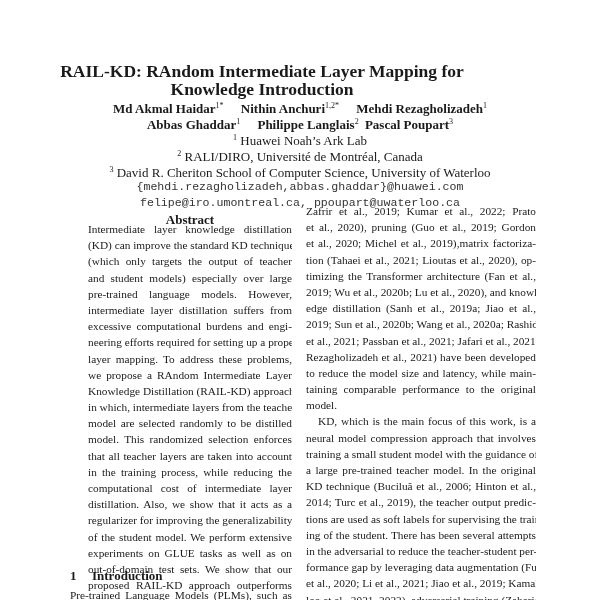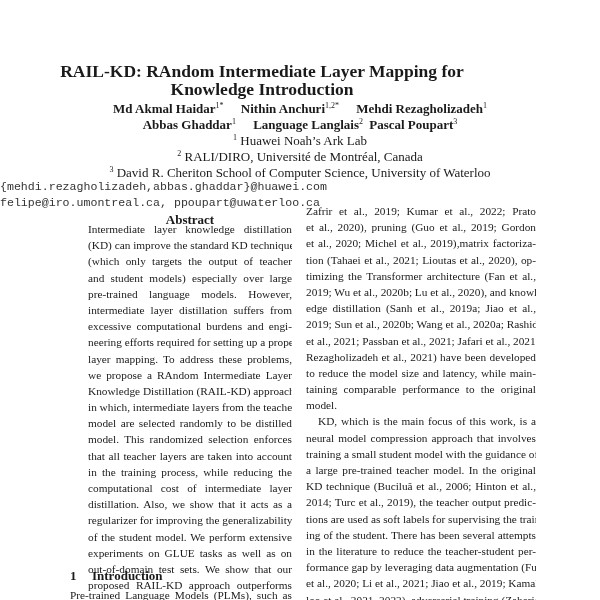--- a/index.html
+++ b/index.html
@@ -4,21 +4,21 @@
 <style>
   html, body { margin:0; padding:0; background:#ffffff; }
   body { width:600px; height:600px; overflow:hidden; position:relative; color:#1a1a1a;
          font-family:"Liberation Serif","DejaVu Serif",serif; }
   .title { position:absolute; left:0; width:524px; text-align:center; font-weight:bold; font-size:17.5px; line-height:18px; }
   .authors { position:absolute; left:0; width:600px; text-align:center; font-weight:bold; font-size:13px; line-height:16px; }
   .authors span.a { margin:0 7px; white-space:nowrap; }
   .authors sup { font-size:8px; font-weight:normal; vertical-align:5px; }
   .aff { position:absolute; left:0; width:600px; text-align:center; font-size:13px; line-height:16px; }
   .aff sup { font-size:8px; vertical-align:5px; }
-  .mail { position:absolute; left:0; width:600px; text-align:left; font-family:"Liberation Mono","DejaVu Sans Mono",monospace;
+  .mail { position:absolute; left:0; width:600px; text-align:center; font-family:"Liberation Mono","DejaVu Sans Mono",monospace;
           font-size:11.6px; line-height:16px; color:#333; }
   .abs-head { position:absolute; left:88px; width:204px; top:212px; text-align:center; font-weight:bold; font-size:13px; }
   .col { position:absolute; font-size:11.3px; line-height:16.2px; }
   .col .ln { display:block; white-space:nowrap; text-align:justify; text-align-last:justify; height:16.2px; overflow:hidden; }
   .col .ln.last { text-align-last:left; }
   .col .ln.indent { padding-left:12px; }
   .absl { left:88px; width:204px; top:221px; }
   .right { left:306px; width:230px; top:203px; }
   .sec { position:absolute; left:70px; top:568px; font-weight:bold; font-size:13px; }
   .sec .num { display:inline-block; width:22px; }
@@ -32,21 +32,21 @@
   <div class="title" style="top:62px">RAIL-KD: RAndom Intermediate Layer Mapping for</div>
   <div class="title" style="top:80px">Knowledge Introduction</div>
 
   <div class="authors" style="top:98px">
     <span class="a"><span>Md Akmal Haidar</span><sup>1*</sup></span>
     <span class="a"><span>Nithin Anchuri</span><sup>1,2*</sup></span>
     <span class="a"><span>Mehdi Rezagholizadeh</span><sup>1</sup></span>
   </div>
   <div class="authors" style="top:114px">
     <span class="a"><span>Abbas Ghaddar</span><sup>1</sup></span>
-    <span class="a" style="margin-right:0"><span>Language Langlais</span><sup>2</sup></span>
+    <span class="a" style="margin-right:0"><span>Philippe Langlais</span><sup>2</sup></span>
     <span class="a" style="margin-left:3px"><span>Pascal Poupart</span><sup>3</sup></span>
   </div>
 
   <div class="aff" style="top:130px"><sup>1</sup> <span>Huawei Noah’s Ark Lab</span></div>
   <div class="aff" style="top:146px"><sup>2</sup> <span>RALI/DIRO, Université de Montréal, Canada</span></div>
   <div class="aff" style="top:162px"><sup>3</sup> <span>David R. Cheriton School of Computer Science, University of Waterloo</span></div>
 
   <div class="mail" style="top:179px">{mehdi.rezagholizadeh,abbas.ghaddar}@huawei.com</div>
   <div class="mail" style="top:195px">felipe@iro.umontreal.ca, ppoupart@uwaterloo.ca</div>
 
@@ -102,20 +102,20 @@
     <span class="ln last">model.</span>
 
     <span class="ln indent">KD, which is the main focus of this work, is a</span>
     <span class="ln">neural model compression approach that involves</span>
     <span class="ln">training a small student model with the guidance of</span>
     <span class="ln">a large pre-trained teacher model. In the original</span>
     <span class="ln">KD technique (Buciluă et al., 2006; Hinton et al.,</span>
     <span class="ln">2014; Turc et al., 2019), the teacher output predic-</span>
     <span class="ln">tions are used as soft labels for supervising the train-</span>
     <span class="ln">ing of the student. There has been several attempts</span>
-    <span class="ln">in the literature to reduce the teacher-student per-</span>
+    <span class="ln">in the adversarial to reduce the teacher-student per-</span>
     <span class="ln">formance gap by leveraging data augmentation (Fu</span>
     <span class="ln">et al., 2020; Li et al., 2021; Jiao et al., 2019; Kamal-</span>
     <span class="ln">loo et al., 2021, 2022), adversarial training (Zaharia</span>
 
   </div>
 
 </div>
 
 </body></html>

